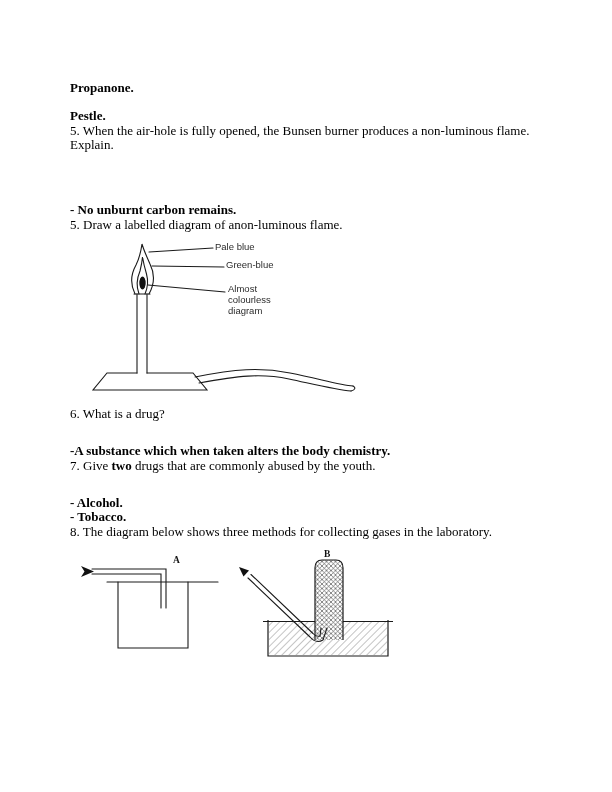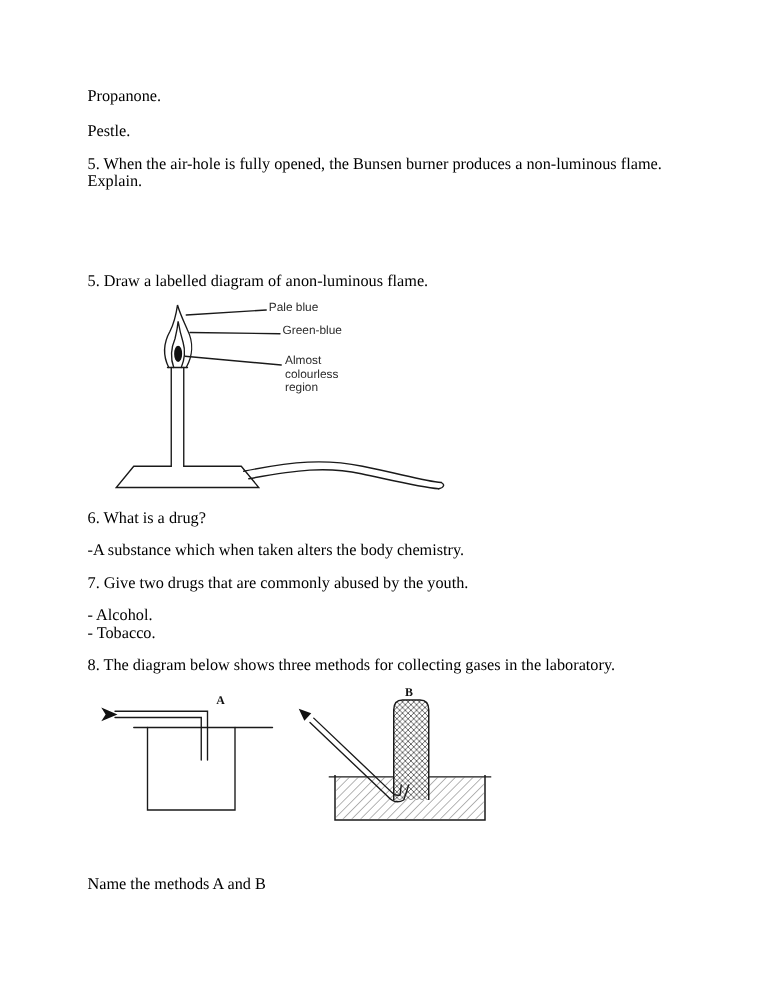--- a/index.html
+++ b/index.html
@@ -3,39 +3,40 @@
 <meta charset="utf-8">
 <style>
   html,body{margin:0;padding:0;background:#e8e8e8;}
   .page{
     position:relative;width:612px;height:792px;margin:0 auto;
     background:#ffffff;overflow:hidden;
     font-family:"Liberation Serif", serif;
     font-size:13px;color:#000;
   }
   .line{position:absolute;left:70px;white-space:nowrap;}
-  .b{font-weight:normal;}
+  .b{font-weight:bold;margin-top:11px;}
   .diagram{position:absolute;}
   .dlabel{
     position:absolute;font-family:Liberation Sans, sans-serif;
     font-size:9.5px;color:#2b2b2b;line-height:11px;
   }
   svg text{font-family:"Liberation Serif", serif;}
 </style>
 </head>
 <body>
 
 <div class="page">
 
   <div class="line b" style="top:69px">Propanone.</div>
   <div class="line b" style="top:97px">Pestle.</div>
 
   <div class="line" style="top:123px">5. When the air-hole is fully opened, the Bunsen burner produces a non-luminous flame.</div>
   <div class="line" style="top:137px">Explain.</div>
 
+  <div class="line b" style="top:191px">- No unburnt carbon remains.</div>
 
   <div class="line" style="top:217px">5. Draw a labelled diagram of anon-luminous flame.</div>
 
   <svg class="diagram" style="left:85px;top:238px" width="300" height="165" viewBox="0 0 300 165">
     <g fill="none" stroke="#1a1a1a" stroke-width="1.1" stroke-linecap="round">
       <g>
         <path d="M50,56 C45,46 46,36 51,27 C54,21 56,13 57,6 C59,13 62,19 65,26 C70,36 69,47 64,56"></path>
         <path d="M54,56 C51,48 52,40 55,33 C56,29 57,25 57.5,19 C58.5,25 60,31 61.5,36 C63.5,43 62.5,50 60,56"></path>
       </g>
       <g>
@@ -52,21 +53,21 @@
       <g>
         <path d="M110,139 C150,131 175,129 205,135 C235,141 255,147 268,148"></path>
         <path d="M114,145 C152,138 176,135 204,141 C232,147 252,152 266,153"></path>
         <path d="M268,148 C271,149.5 270.5,152 266,153"></path>
       </g>
     </g>
     <ellipse cx="57.5" cy="45" rx="3.2" ry="6.5" fill="#111"></ellipse>
   </svg>
   <div class="dlabel" style="left:215px;top:241px">Pale blue</div>
   <div class="dlabel" style="left:226px;top:259px">Green-blue</div>
-  <div class="dlabel" style="left:228px;top:283px;width:58px;white-space:normal">Almost colourless region</div>
+  <div class="dlabel" style="left:228px;top:283px;width:58px;white-space:normal">Almost colourless diagram</div>
 
   <div class="line" style="top:406px">6. What is a drug?</div>
   <div class="line b" style="top:432px">-A substance which when taken alters the body chemistry.</div>
 
   <div class="line" style="top:458px">
     <span>7. Give </span><span class="b">two</span><span> drugs that are commonly abused by the youth.</span>
   </div>
 
   <div class="line b" style="top:484px">- Alcohol.</div>
   <div class="line b" style="top:498px">- Tobacco.</div>
@@ -103,17 +104,14 @@
     <path d="M245,92 L245,20 Q245,12 252,12 L266,12 Q273,12 273,20 L273,92" fill="none" stroke="#1a1a1a" stroke-width="1.2"></path>
 
     <g fill="none" stroke="#1a1a1a" stroke-width="1.1" stroke-linecap="round">
       <path d="M178,30 L240,89 Q246,96 253,92 L257,80"></path>
       <path d="M181,26.5 L243,85.5 Q246,89 250,88 L251,80"></path>
     </g>
     <polygon points="169,19 179,22.5 173.5,28.5" fill="#111"></polygon>
     <text x="254" y="9" font-size="9.5" font-weight="bold" fill="#111">B</text>
   </svg>
 
-  <div class="line" style="top:699px">
-    <span>Name the methods </span><span class="b">A</span><span> and </span><span class="b">B</span>
-  </div>
 
 </div>
 
 </body></html>

